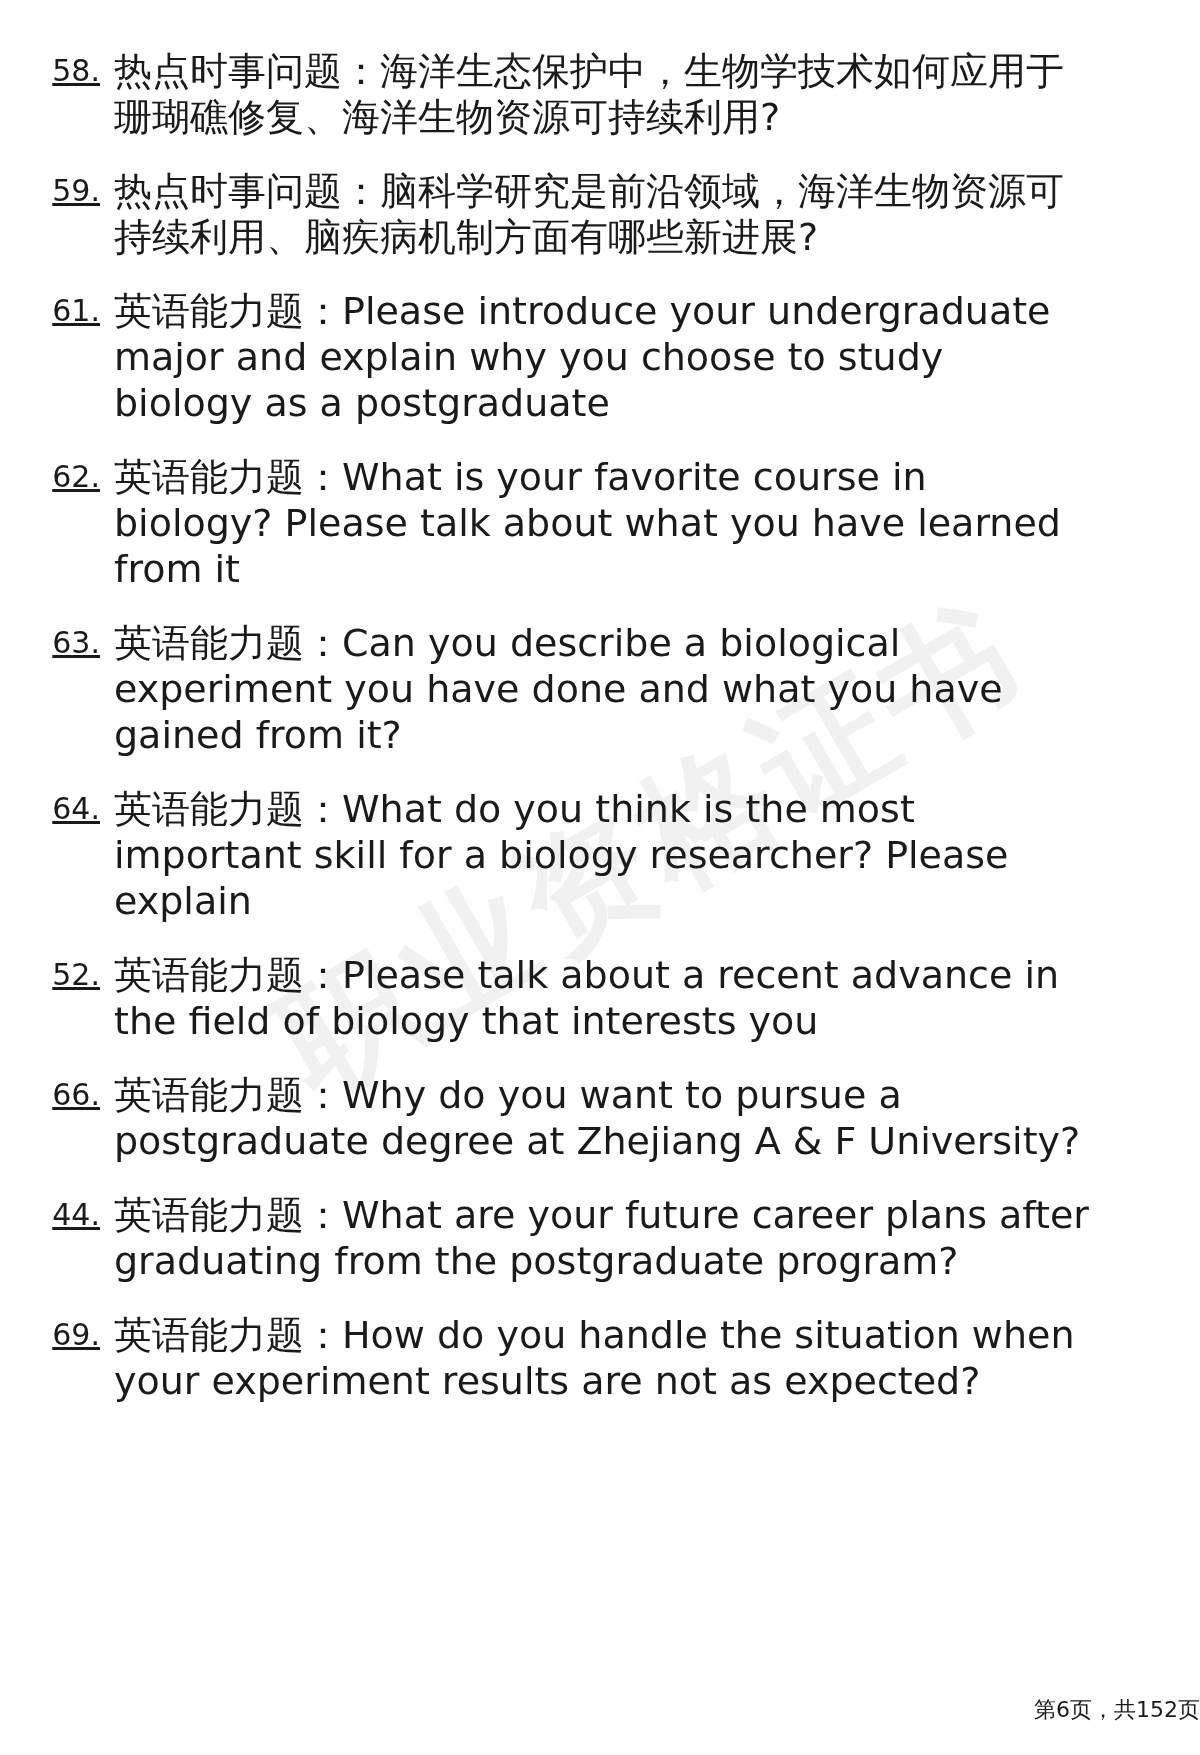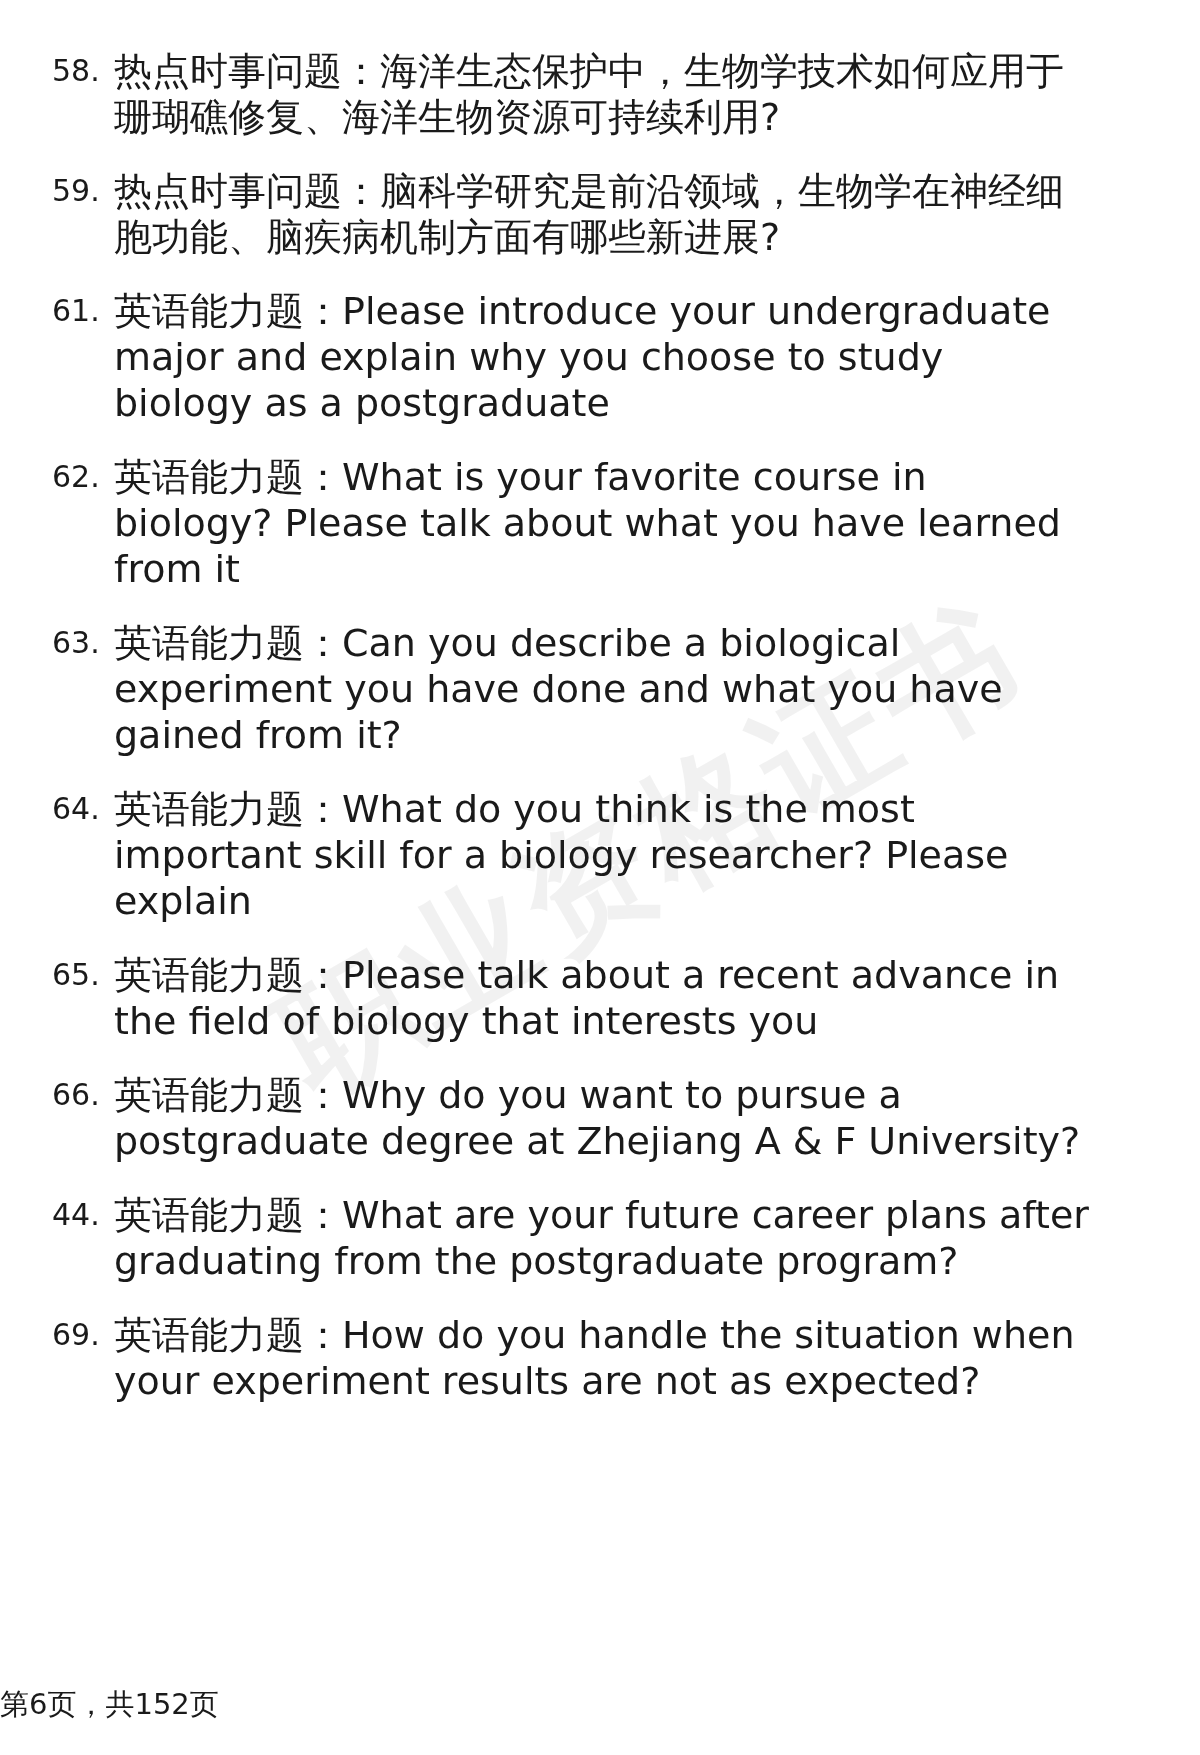--- a/index.html
+++ b/index.html
@@ -51,42 +51,43 @@
     padding: 0;
   }
   .qitem {
     display: flex;
     align-items: flex-start;
     margin-bottom: 28px;
   }
   .qnum {
     flex: 0 0 auto;
     width: 62px;
-    text-align: left;
+    text-align: right;
     padding-right: 14px;
     font-size: 30px;
     line-height: 46px;
     color: #1a1a1a;
     box-sizing: border-box;
+    text-decoration: underline;
   }
   .qtext {
     flex: 1 1 auto;
     font-size: 38px;
     line-height: 46px;
     color: #1a1a1a;
     text-align: left;
     word-break: break-word;
   }
   .footer {
     position: absolute;
     left: 0;
     right: 0;
     bottom: 30px;
-    text-align: left;
-    font-size: 29px;
+    text-align: right;
+    font-size: 22px;
     color: #1a1a1a;
     z-index: 2;
   }
 </style>
 </head>
 <body>
 
 <div class="page">
 
   <div class="watermark">
@@ -95,21 +96,21 @@
 
   <ol class="qlist">
 
     <li class="qitem">
       <div class="qnum">58.</div>
       <div class="qtext">热点时事问题：海洋生态保护中，生物学技术如何应用于珊瑚礁修复、海洋生物资源可持续利用?</div>
     </li>
 
     <li class="qitem">
       <div class="qnum">59.</div>
-      <div class="qtext">热点时事问题：脑科学研究是前沿领域，生物学在神经细胞功能、脑疾病机制方面有哪些新进展?</div>
+      <div class="qtext">热点时事问题：脑科学研究是前沿领域，海洋生物资源可持续利用、脑疾病机制方面有哪些新进展?</div>
     </li>
 
 
     <li class="qitem">
       <div class="qnum">61.</div>
       <div class="qtext">英语能力题：Please introduce your undergraduate major and explain why you choose to study biology as a postgraduate</div>
     </li>
 
     <li class="qitem">
       <div class="qnum">62.</div>
@@ -120,21 +121,21 @@
       <div class="qnum">63.</div>
       <div class="qtext">英语能力题：Can you describe a biological experiment you have done and what you have gained from it?</div>
     </li>
 
     <li class="qitem">
       <div class="qnum">64.</div>
       <div class="qtext">英语能力题：What do you think is the most important skill for a biology researcher? Please explain</div>
     </li>
 
     <li class="qitem">
-      <div class="qnum">65.</div>
+      <div class="qnum">52.</div>
       <div class="qtext">英语能力题：Please talk about a recent advance in the field of biology that interests you</div>
     </li>
 
     <li class="qitem">
       <div class="qnum">66.</div>
       <div class="qtext">英语能力题：Why do you want to pursue a postgraduate degree at Zhejiang A &amp; F University?</div>
     </li>
 
 
     <li class="qitem">

